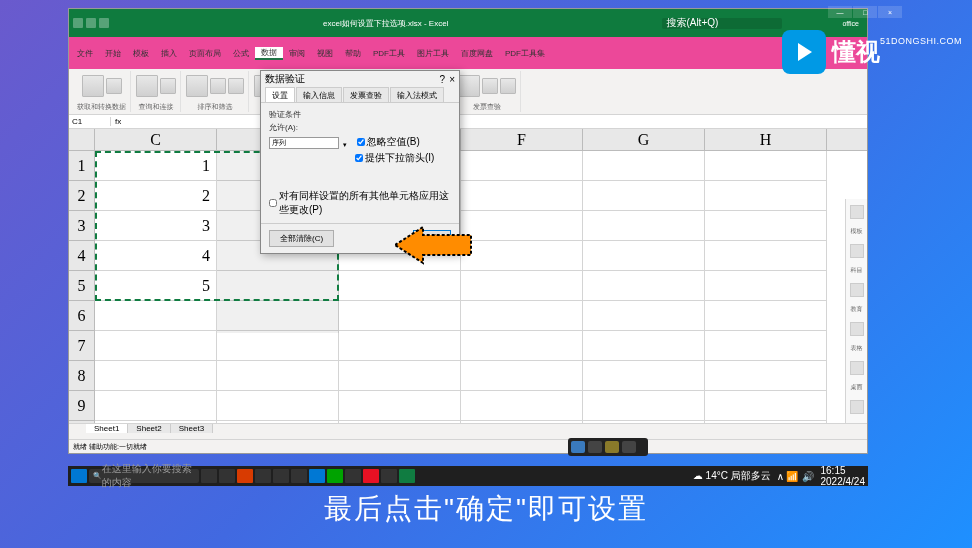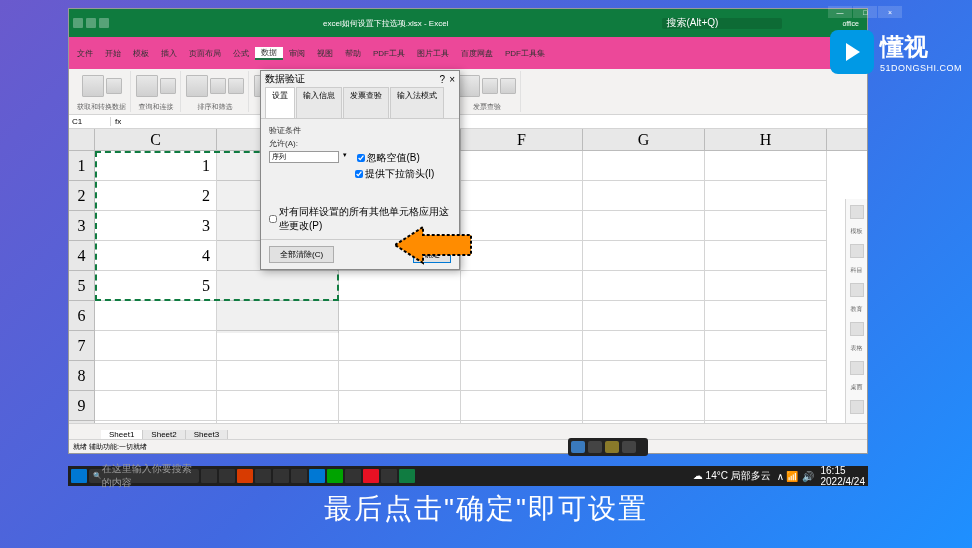--- a/index.html
+++ b/index.html
@@ -27,50 +27,50 @@
 .colhdr{position:absolute;top:0;left:26px;right:0;height:22px;display:flex;background:#e8e8e8;border-bottom:1px solid #bbb}
 .colhdr .ch{width:122px;border-right:1px solid #bbb;display:flex;align-items:center;justify-content:center;font-size:16px;font-family:"Times New Roman",serif}
 .rowhdr{position:absolute;top:22px;left:0;width:26px;background:#e8e8e8;border-right:1px solid #bbb}
 .rowhdr .rh{height:30px;border-bottom:1px solid #bbb;display:flex;align-items:center;justify-content:center;font-size:16px;font-family:"Times New Roman",serif}
 .corner{position:absolute;top:0;left:0;width:26px;height:22px;background:#e8e8e8;border-right:1px solid #bbb;border-bottom:1px solid #bbb}
 .cells{position:absolute;top:22px;left:26px;right:0;bottom:0}
 .cells .row{height:30px;display:flex}
 .cells .cell{width:122px;border-right:1px solid #d4d4d4;border-bottom:1px solid #d4d4d4;display:flex;align-items:center;justify-content:flex-end;padding-right:6px;font-size:16px;font-family:"Times New Roman",serif}
 .sel{position:absolute;top:22px;left:26px;width:244px;height:150px;border:2px dashed #107c41;pointer-events:none}
 .sel2{position:absolute;top:22px;left:148px;width:122px;height:182px;background:rgba(0,0,0,0.06);pointer-events:none}
-.tabs{height:16px;background:#f3f2f1;border-top:1px solid #d4d4d4;display:flex;align-items:flex-end;padding-left:32px}
+.tabs{height:16px;background:#f3f2f1;border-top:1px solid #d4d4d4;display:flex;align-items:flex-start;padding-left:17px}
 .tabs .tab{padding:0 8px;font-size:8px;border-right:1px solid #ccc;background:#fff}
 .tabs .tab.inactive{background:#e8e8e8}
 .status{height:14px;background:#f3f2f1;border-top:1px solid #d4d4d4;display:flex;align-items:center;padding:0 4px;font-size:7px}
 .sidepanel{position:absolute;top:70px;right:0;width:22px;height:300px;background:#f8f8f8;border-left:1px solid #d4d4d4;display:flex;flex-direction:column;gap:8px;padding-top:6px;align-items:center}
 .sidepanel .sp{width:14px;height:14px;background:#e0e0e0;border:1px solid #ccc}
 .sidepanel .splbl{font-size:6px;color:#666}
 .dialog{position:absolute;top:70px;left:260px;width:200px;background:#f0f0f0;border:1px solid #888;box-shadow:2px 2px 8px rgba(0,0,0,0.3)}
 .dialog .dtitle{height:16px;display:flex;align-items:center;padding:0 4px;font-size:8px;background:#f0f0f0}
 .dialog .dtitle .dclose{margin-left:auto;display:flex;gap:4px}
-.dialog .dtabs{height:32px;display:flex;border-bottom:1px solid #ccc;padding-left:4px}
+.dialog .dtabs{height:16px;display:flex;border-bottom:1px solid #ccc;padding-left:4px}
 .dialog .dtab{padding:2px 6px;font-size:8px;border:1px solid #ccc;border-bottom:none;background:#fff;margin-right:1px}
 .dialog .dtab.inactive{background:#e8e8e8}
 .dialog .dbody{padding:6px 8px;background:#f0f0f0}
 .dialog .dfield{margin-bottom:4px}
 .dialog .dlbl{font-size:8px;color:#333;margin-bottom:2px}
 .dialog .dsel{width:70px;height:12px;background:#fff;border:1px solid #999;font-size:7px;padding:0 2px;display:inline-block}
 .dialog .dchk{font-size:7px;display:flex;align-items:center;gap:2px;margin-left:6px}
 .dialog .dchk input{width:8px;height:8px}
-.dialog .drow{display:flex;align-items:flex-start;gap:4px}
+.dialog .drow{display:flex;align-items:flex-end;gap:4px}
 .dialog .dinput{width:130px;height:12px;background:#fff;border:1px solid #999;font-size:7px;padding:0 2px}
 .dialog .dfooter{display:flex;justify-content:space-between;padding:6px 8px;border-top:1px solid #ccc}
 .dialog .dbtn{padding:2px 10px;font-size:8px;background:#e1e1e1;border:1px solid #adadad;cursor:pointer}
 .dialog .dbtn.primary{background:#e1e1e1;border:1px solid #0078d4}
 .arrow{position:absolute;top:225px;left:395px;width:80px;height:40px;pointer-events:none}
 .arrow svg{width:100%;height:100%}
 .logo{position:absolute;top:30px;right:10px;display:flex;align-items:center;gap:6px}
 .logo .licon{width:44px;height:44px;background:#0099e5;border-radius:8px;display:flex;align-items:center;justify-content:center}
 .logo .licon::before{content:"";width:0;height:0;border-left:14px solid #fff;border-top:9px solid transparent;border-bottom:9px solid transparent;margin-left:3px}
-.logo .ltxt{display:flex;flex-direction:column}
+.logo .ltxt{display:flex;flex-direction:row}
 .logo .ltxt .l1{font-size:24px;font-weight:bold;color:#fff}
 .logo .ltxt .l2{font-size:9px;color:#fff;letter-spacing:0.5px}
 .subtitle{position:absolute;bottom:20px;left:0;right:0;text-align:center;font-size:28px;color:#fff;letter-spacing:2px}
 .taskbar{position:absolute;bottom:62px;left:68px;width:800px;height:20px;background:#1f1f1f;display:flex;align-items:center;padding:0 3px;gap:2px}
 .taskbar .tbi{width:16px;height:14px;background:#333;border-radius:1px}
 .taskbar .tsearch{width:110px;height:14px;background:#333;border-radius:2px;font-size:7px;color:#999;padding:0 4px;display:flex;align-items:center}
 .taskbar .tright{margin-left:auto;display:flex;align-items:center;gap:6px;color:#fff;font-size:7px}
 .winbtns{position:absolute;top:6px;right:70px;display:flex;gap:1px}
 .winbtns .wb{width:24px;height:12px;background:rgba(255,255,255,0.15);color:#fff;font-size:7px;display:flex;align-items:center;justify-content:center}
 .floatctl{position:absolute;top:438px;left:568px;width:80px;height:18px;background:#222;border-radius:3px;display:flex;align-items:center;gap:3px;padding:0 3px}

